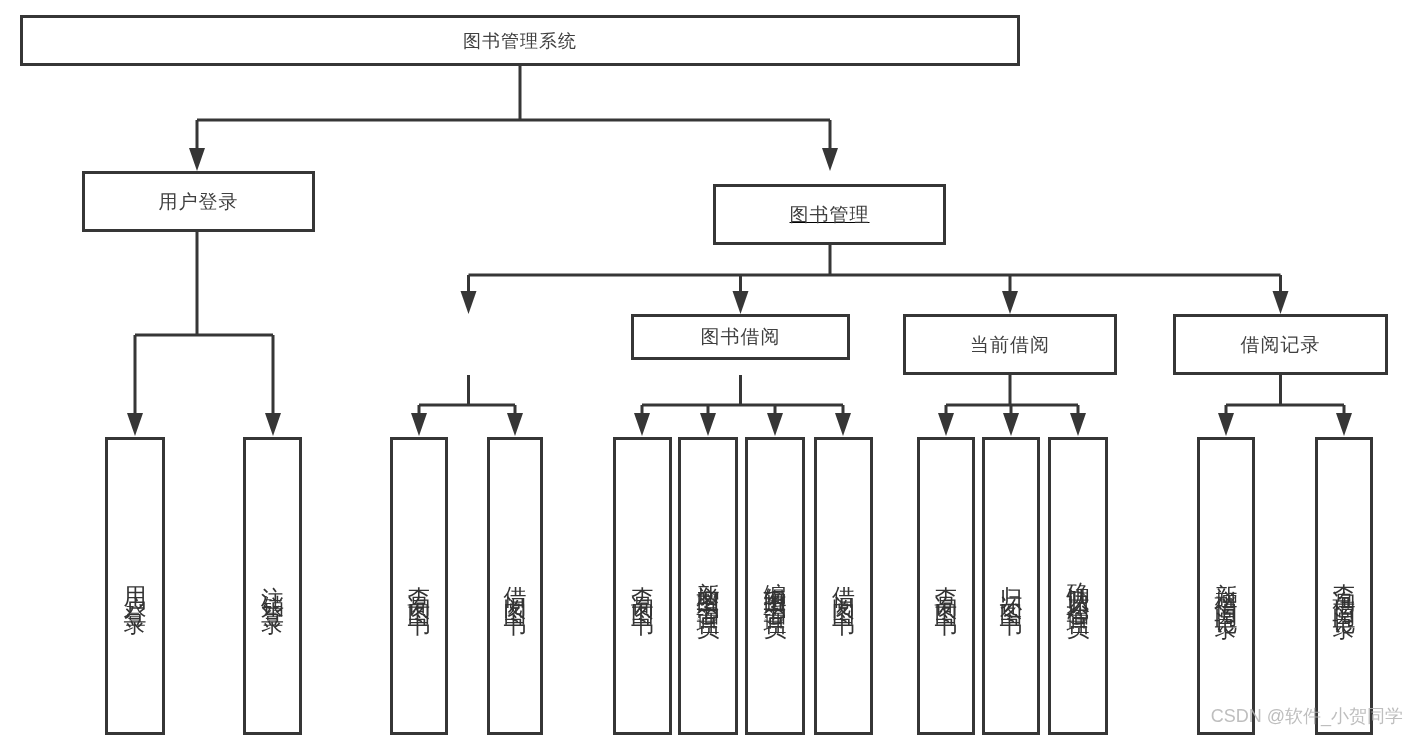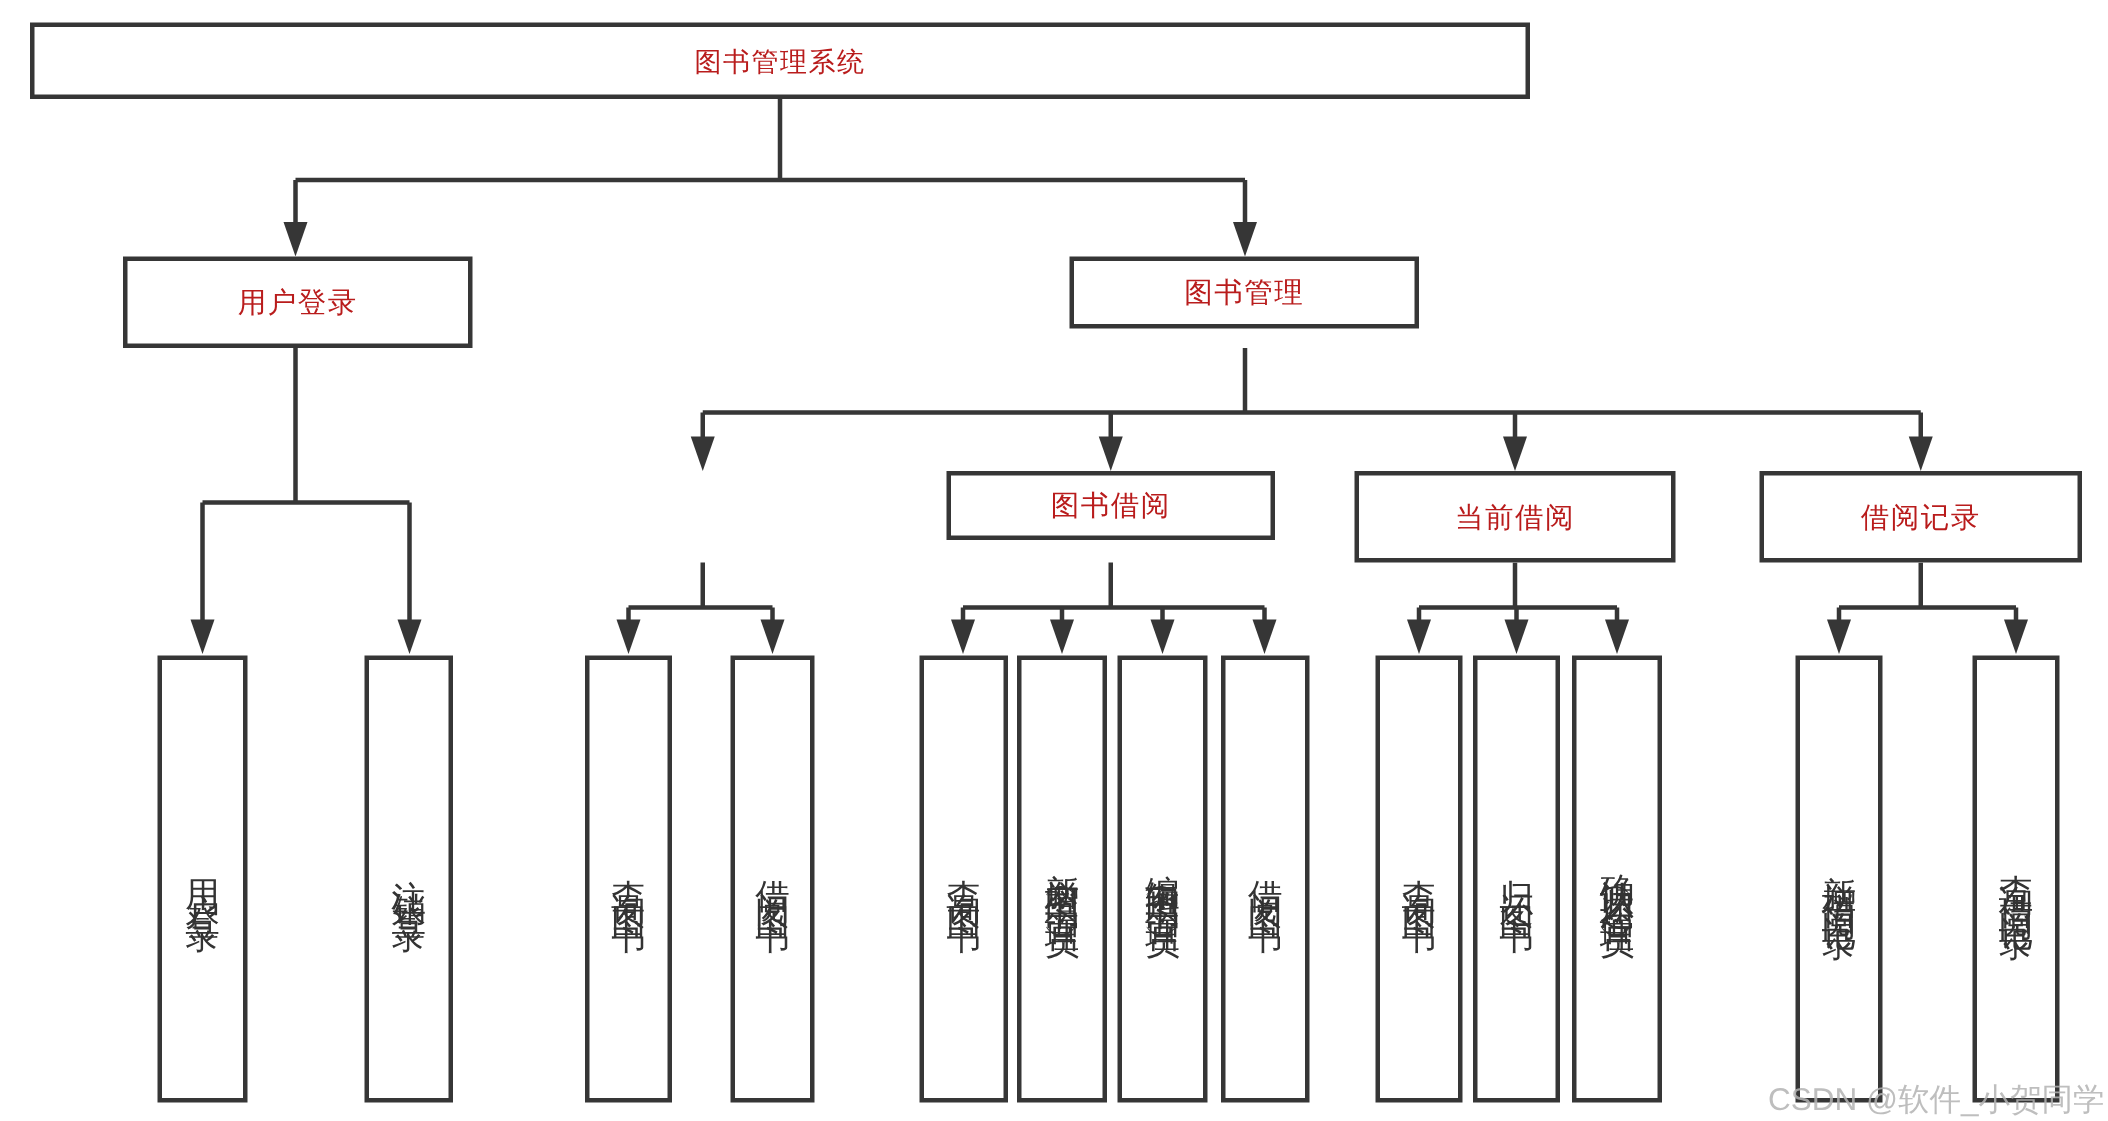--- a/index.html
+++ b/index.html
@@ -26,41 +26,41 @@
     box-sizing: border-box;
     background: #ffffff;
     border: 3px solid #363636;
     display: flex;
     align-items: center;
     justify-content: center;
     z-index: 2;
   }
   .box.h span {
     font-size: 19px;
-    color: #b91c1c;
+    color: #404040;
     letter-spacing: 1px;
     white-space: nowrap;
   }
   .box.root span {
     font-size: 18px;
   }
   .vtext {
     writing-mode: vertical-rl;
     text-orientation: mixed;
     font-size: 23px;
     line-height: 1;
     letter-spacing: 9px;
     color: #333333;
     white-space: nowrap;
   }
   .watermark {
     position: absolute;
     right: 2px;
-    bottom: 0;
-    font-size: 21px;
+    bottom: 19px;
+    font-size: 18px;
     color: #b3b3b3;
     opacity: 0.85;
     z-index: 3;
     white-space: nowrap;
   }
 </style>
 </head>
 <body>
 
 <div id="canvas">
@@ -105,21 +105,21 @@
     </g>
   </svg>
 
   <div class="box h root" style="left:20px; top:15px; width:1000px; height:51px;">
     <span>图书管理系统</span>
   </div>
 
   <div class="box h" style="left:82px; top:171px; width:233px; height:61px;">
     <span>用户登录</span>
   </div>
-  <div class="box h" style="left:713px; top:171px; width:233px; height:48px;">
+  <div class="box h" style="left:713px; top:184px; width:233px; height:61px;text-decoration:underline;">
     <span>图书管理</span>
   </div>
 
   <div class="box h" style="left:631px; top:314px; width:219px; height:46px;">
     <span>图书借阅</span>
   </div>
   <div class="box h" style="left:903px; top:314px; width:214px; height:61px;">
     <span>当前借阅</span>
   </div>
   <div class="box h" style="left:1173px; top:314px; width:215px; height:61px;">

